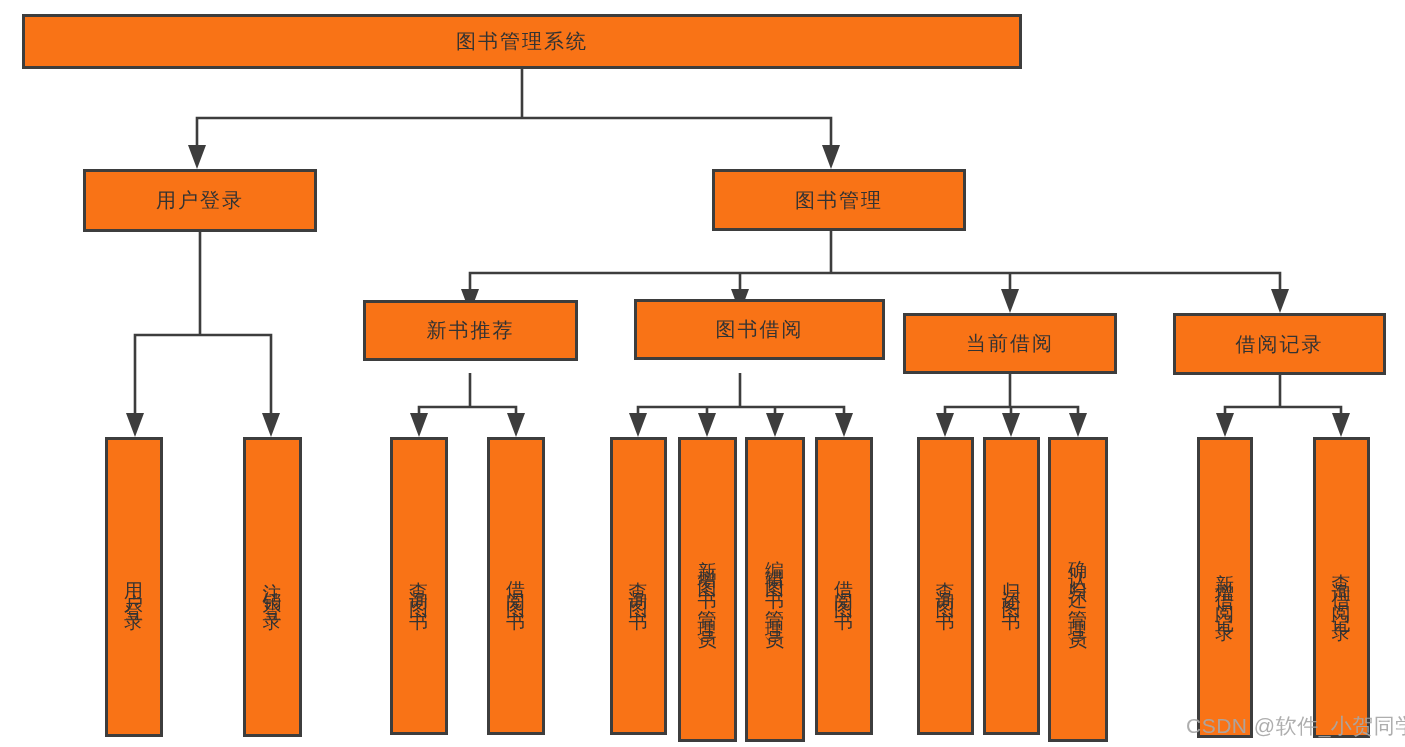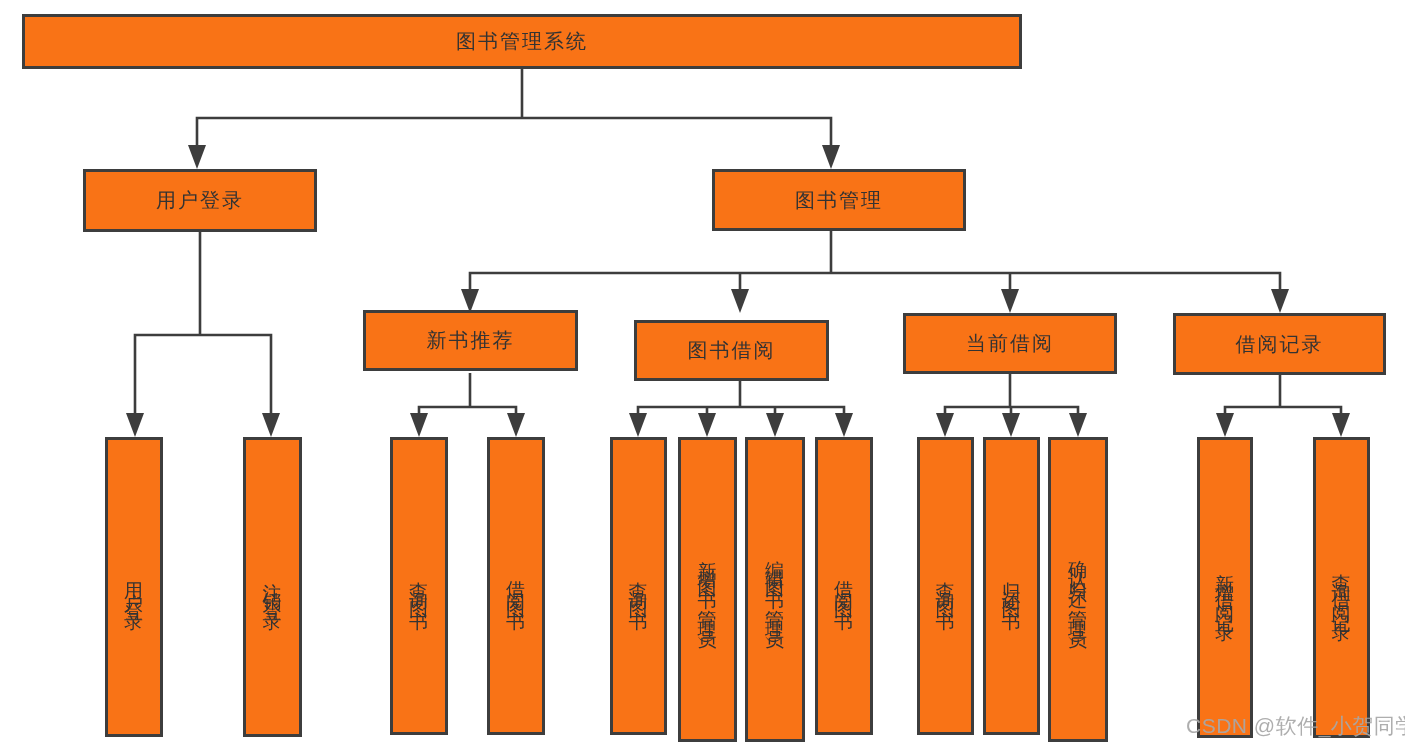--- a/index.html
+++ b/index.html
@@ -120,24 +120,24 @@
     <span>图书管理系统</span>
   </div>
 
   <div class="box hbox" style="left:83px;top:169px;width:234px;height:63px">
     <span>用户登录</span>
   </div>
   <div class="box hbox" style="left:712px;top:169px;width:254px;height:62px">
     <span>图书管理</span>
   </div>
 
-  <div class="box hbox" style="left:363px;top:310px;width:215px;height:61px">
+  <div class="box hbox" style="left:363px;top:300px;width:215px;height:61px">
     <span>新书推荐</span>
   </div>
-  <div class="box hbox" style="left:634px;top:320px;width:195px;height:61px">
+  <div class="box hbox" style="left:634px;top:299px;width:251px;height:61px">
     <span>图书借阅</span>
   </div>
   <div class="box hbox" style="left:903px;top:313px;width:214px;height:61px">
     <span>当前借阅</span>
   </div>
   <div class="box hbox" style="left:1173px;top:313px;width:213px;height:62px">
     <span>借阅记录</span>
   </div>
 
   <div class="box vbox" style="left:105px;top:437px;width:58px;height:300px">

